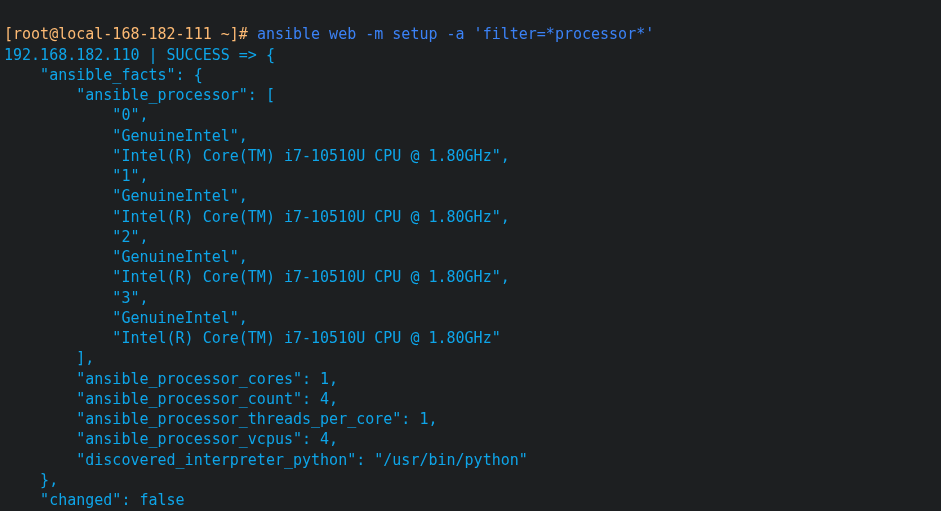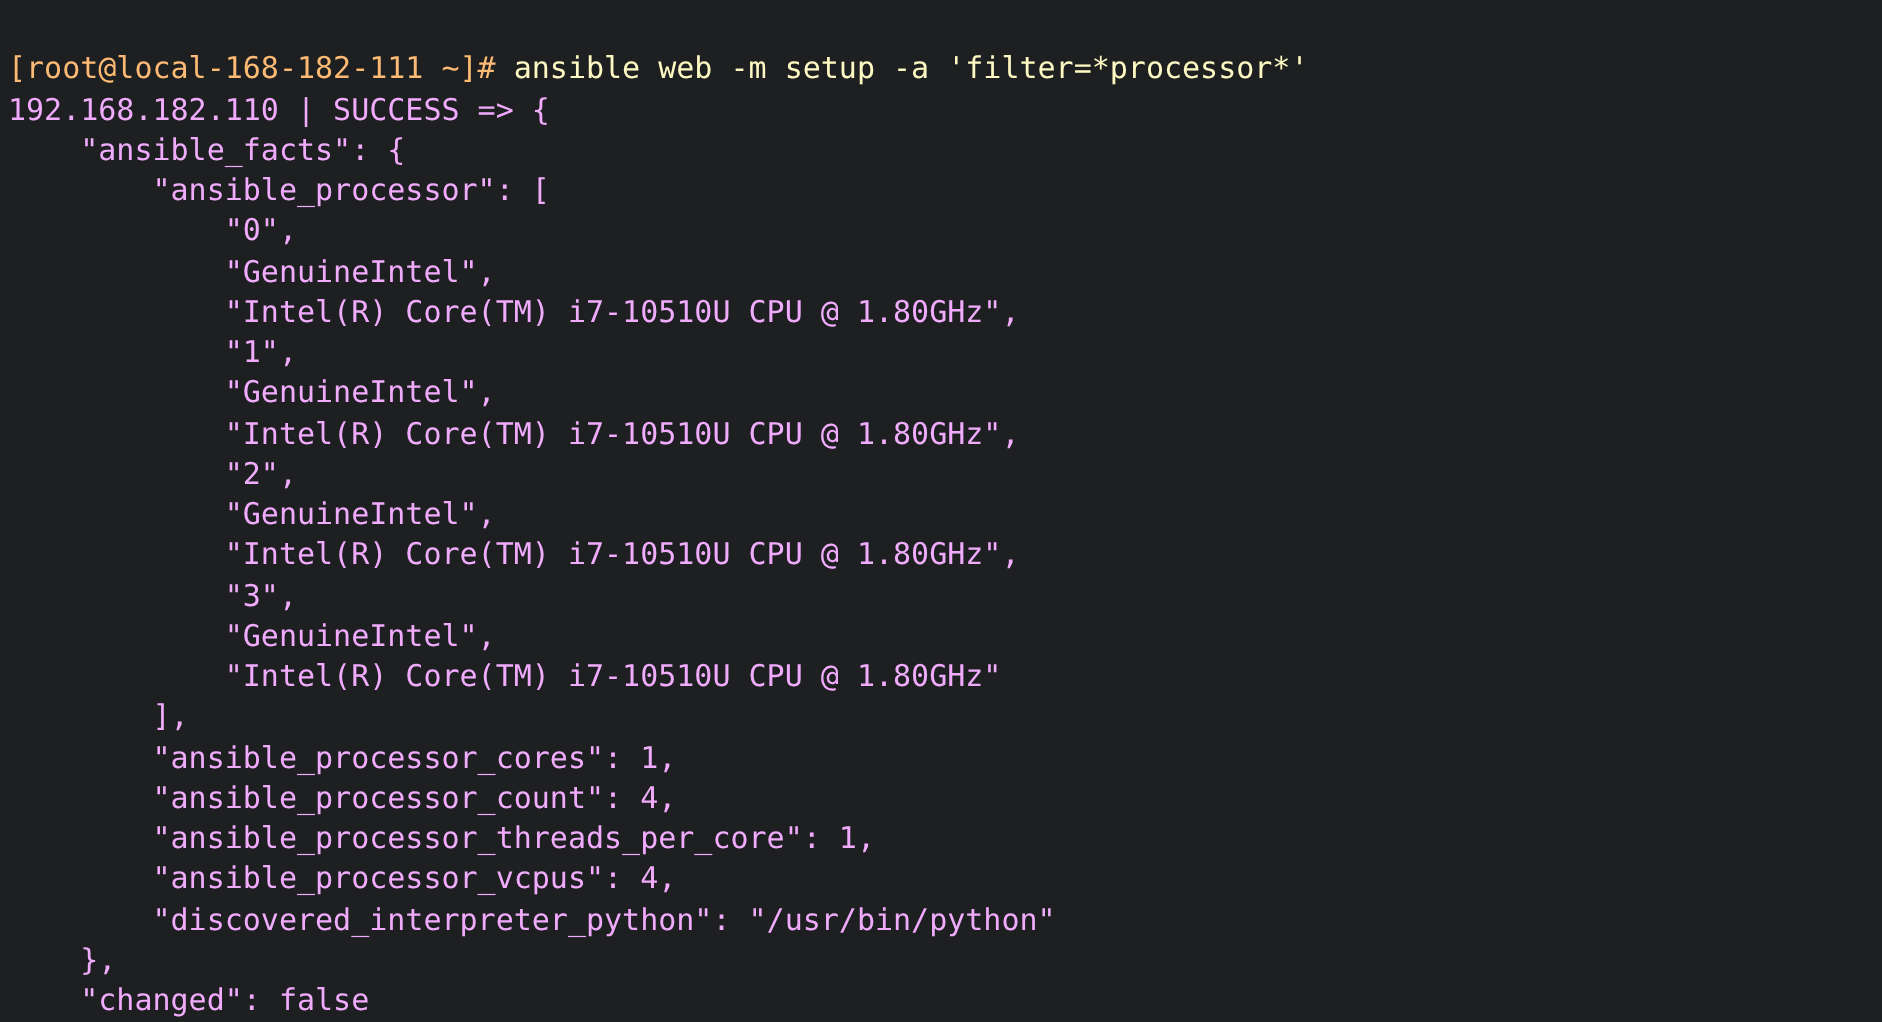--- a/index.html
+++ b/index.html
@@ -7,22 +7,22 @@
       padding: 4px;
       background: #1d1f21;
       font-family: Consolas, Menlo, Monaco, monospace;
       font-size: 15px;
       line-height: 1.35;
       color: #cccccc;
       white-space: pre;
       overflow: hidden;
     }
     .white { color: #fdba74; }
-    .grey  { color: #fef9c3; }
-    .green { color: #f0abfc; }
+    .grey  { color: #3b82f6; }
+    .green { color: #0ea5e9; }
   </style>
 </head>
 <body>
 <div><div><span class="white">[root@local-168-182-111 ~]# </span><span class="grey">ansible web -m setup -a 'filter=*processor*'</span></div><div><span class="green">192.168.182.110 | SUCCESS =&gt; {</span></div><div><span class="green">    "ansible_facts": {</span></div><div><span class="green">        "ansible_processor": [</span></div><div><span class="green">            "0",</span></div><div><span class="green">            "GenuineIntel",</span></div><div><span class="green">            "Intel(R) Core(TM) i7-10510U CPU @ 1.80GHz",</span></div><div><span class="green">            "1",</span></div><div><span class="green">            "GenuineIntel",</span></div><div><span class="green">            "Intel(R) Core(TM) i7-10510U CPU @ 1.80GHz",</span></div><div><span class="green">            "2",</span></div><div><span class="green">            "GenuineIntel",</span></div><div><span class="green">            "Intel(R) Core(TM) i7-10510U CPU @ 1.80GHz",</span></div><div><span class="green">            "3",</span></div><div><span class="green">            "GenuineIntel",</span></div><div><span class="green">            "Intel(R) Core(TM) i7-10510U CPU @ 1.80GHz"</span></div><div><span class="green">        ],</span></div><div><span class="green">        "ansible_processor_cores": 1,</span></div><div><span class="green">        "ansible_processor_count": 4,</span></div><div><span class="green">        "ansible_processor_threads_per_core": 1,</span></div><div><span class="green">        "ansible_processor_vcpus": 4,</span></div><div><span class="green">        "discovered_interpreter_python": "/usr/bin/python"</span></div><div><span class="green">    },</span></div><div><span class="green">    "changed": false</span></div><div></div></div>
 
 
 
 
 
 </body></html>

